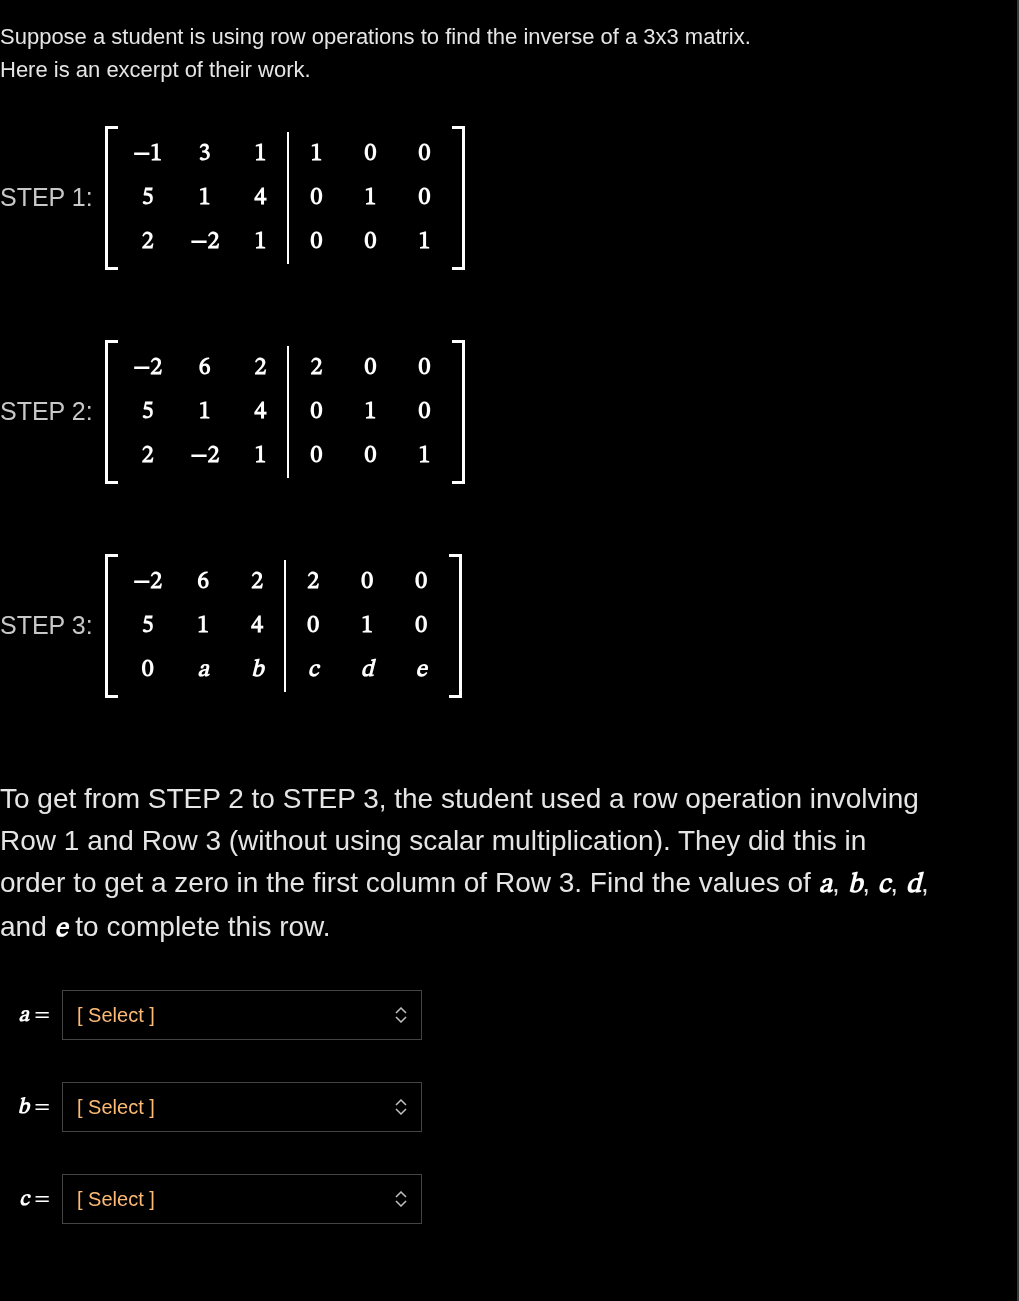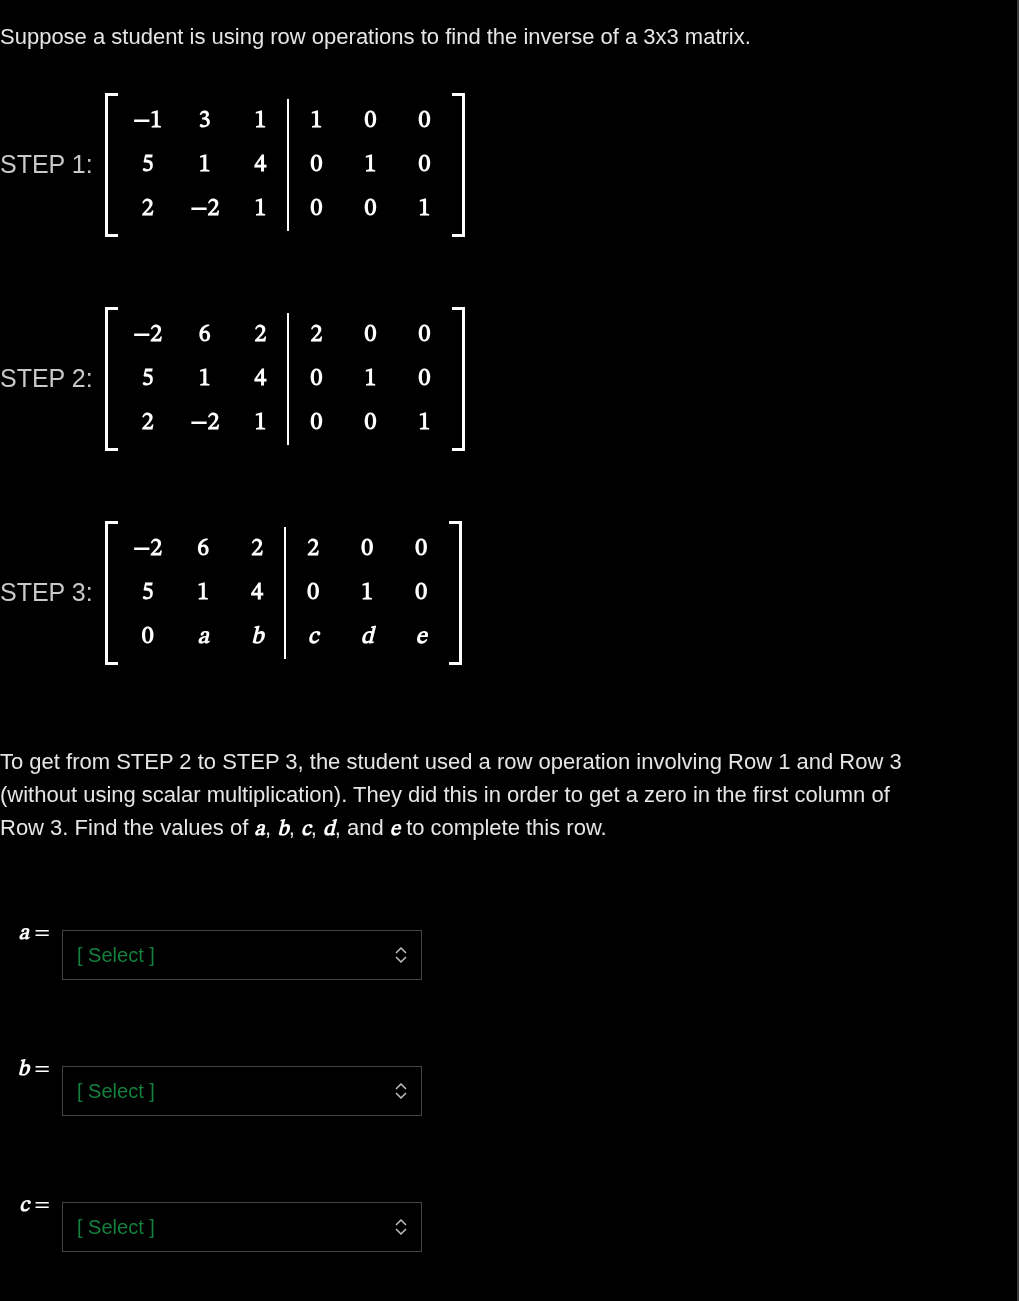--- a/index.html
+++ b/index.html
@@ -70,21 +70,21 @@
   .amatrix .bracket.left {
     left: 0;
     border-left: 3px solid #fff;
   }
   .amatrix .bracket.right {
     right: 0;
     border-right: 3px solid #fff;
   }
   .question {
     padding: 10px 60px 40px 0;
-    font-size: 22px;
+    font-size: 28px;
     color: #e5e5e5;
   }
   .ivar {
     font-family: "Cambria Math", "STIX Two Math", "Times New Roman", serif;
     font-style: italic;
     font-weight: 700;
     color: #fff;
   }
   .answers {
     padding-left: 0;
@@ -114,23 +114,22 @@
     position: relative;
     width: 360px;
     height: 50px;
     border: 1px solid #444;
     display: flex;
     align-items: center;
     justify-content: space-between;
     padding: 0 14px;
     box-sizing: border-box;
     background: #000;
-    color: #15803d;
+    color: #fdba74;
     margin-left: 4px;
-    margin-top: 44px;
   }
   .select-text {
     font-size: 20px;
     font-family: "Helvetica Neue", Arial, sans-serif;
   }
   .chevrons {
     display: flex;
     flex-direction: column;
     align-items: center;
     gap: 2px;
@@ -142,20 +141,21 @@
     font-style: italic;
   }
 </style>
 </head>
 <body>
 
 <div class="page">
 
   <div class="intro">
     <span>Suppose a student is using row operations to find the inverse of a 3x3 matrix.</span><br>
+    <span>Here is an excerpt of their work.</span>
   </div>
 
   <div class="steps">
 
     <div class="step">
       <div class="step-label">STEP 1:</div>
       <div class="amatrix">
         <span class="bracket left"></span>
         <table>
           <tbody>

